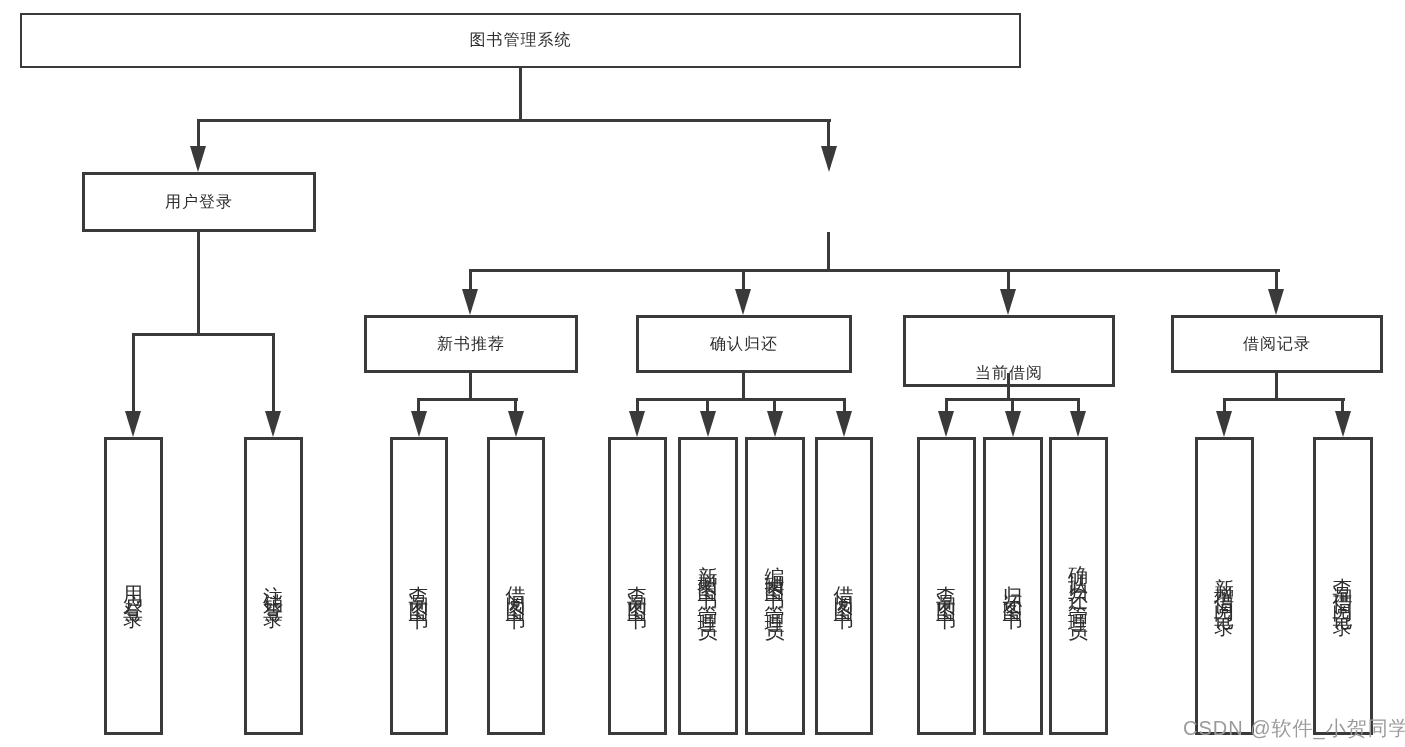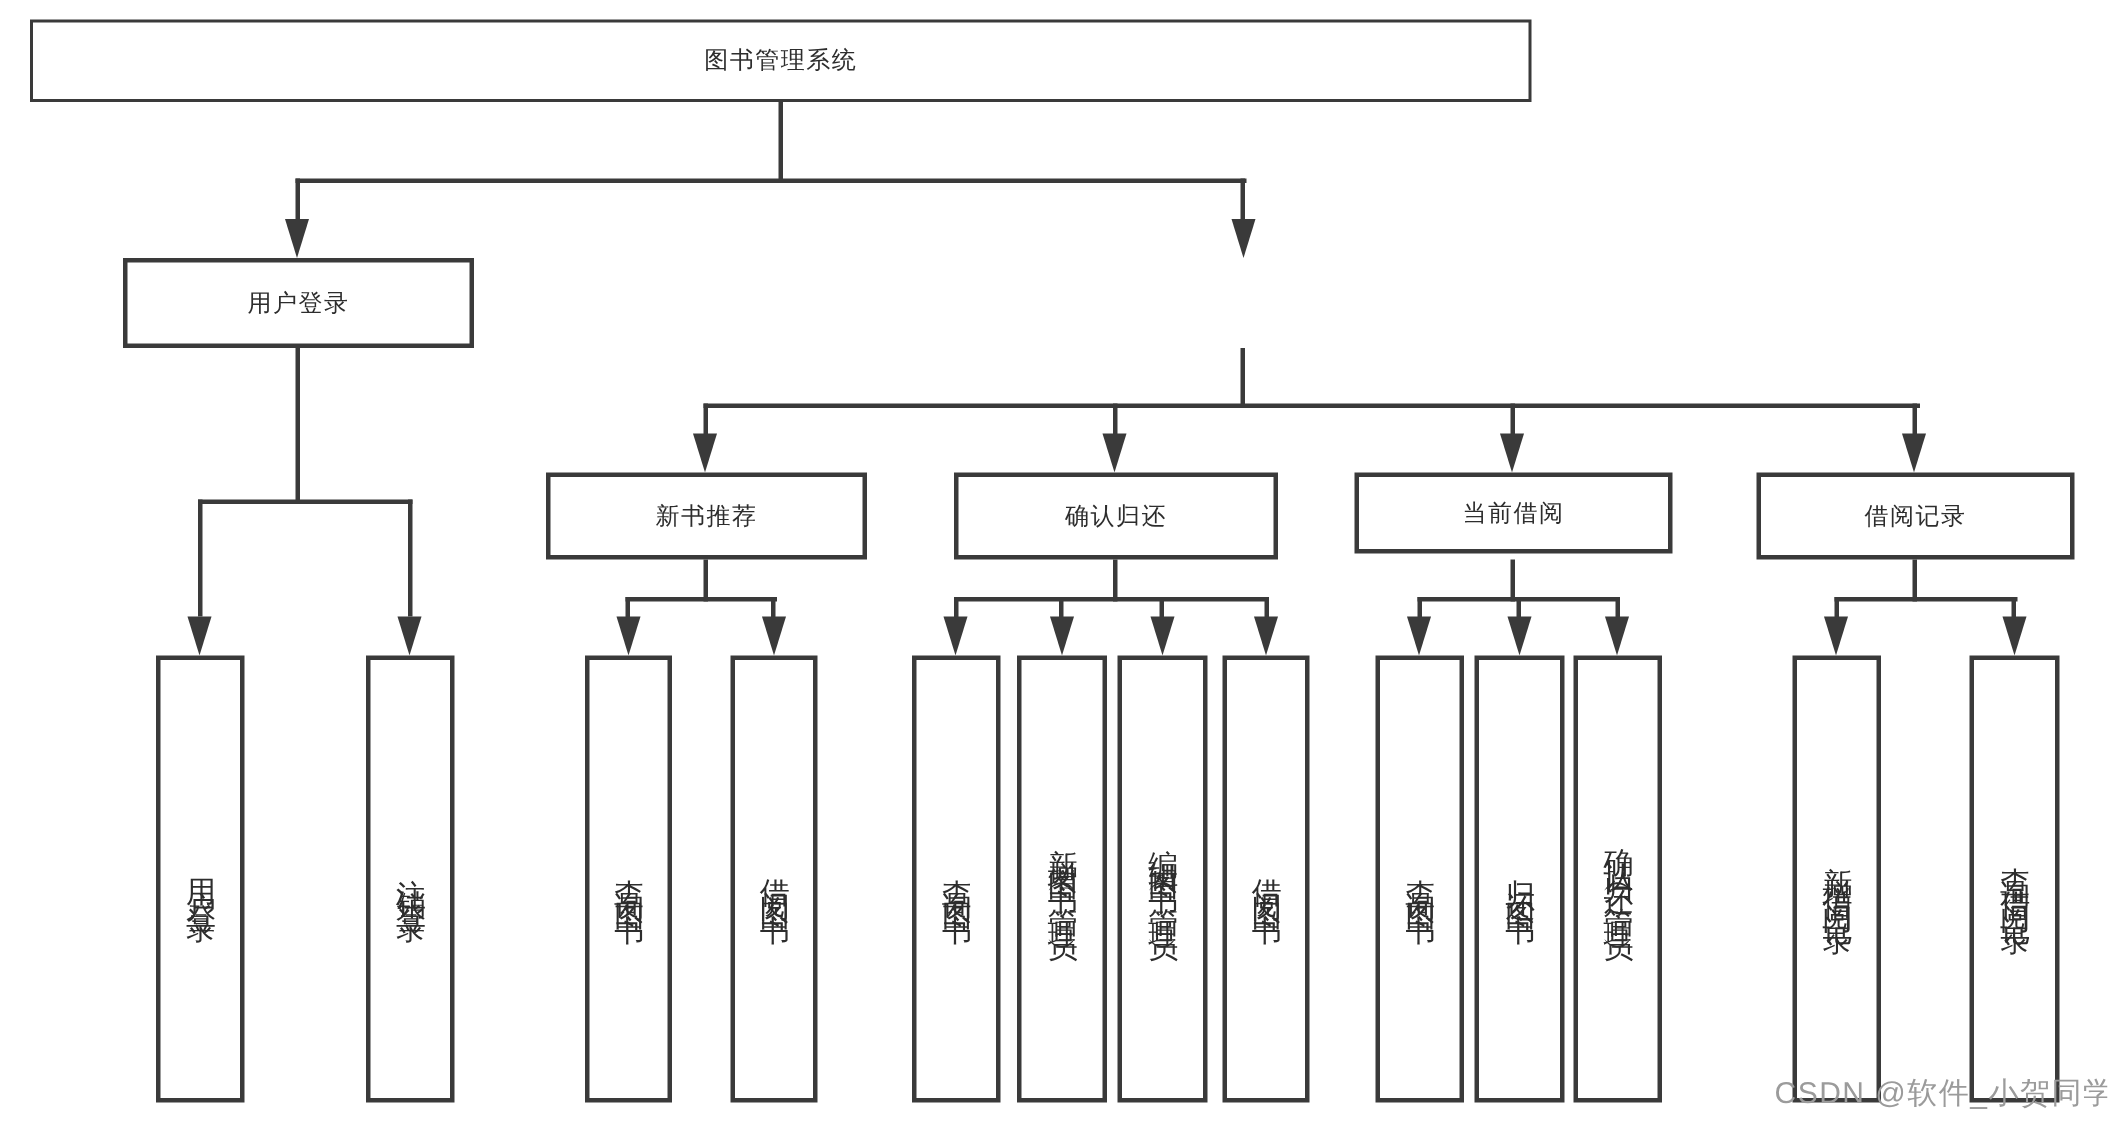--- a/index.html
+++ b/index.html
@@ -68,21 +68,21 @@
 
 
   <div class="hbox" style="left:364px;top:315px;width:214px;height:58px;">
     <span>新书推荐</span>
   </div>
 
   <div class="hbox" style="left:636px;top:315px;width:216px;height:58px;">
     <span>确认归还</span>
   </div>
 
-  <div class="hbox" style="left:903px;top:315px;width:212px;height:54px;">
+  <div class="hbox" style="left:903px;top:315px;width:212px;height:72px;align-items:flex-end;">
     <span>当前借阅</span>
   </div>
 
   <div class="hbox" style="left:1171px;top:315px;width:212px;height:58px;">
     <span>借阅记录</span>
   </div>
 
   <div class="vbox" style="left:104px;width:59px;">
     <span>用户登录</span>
   </div>

